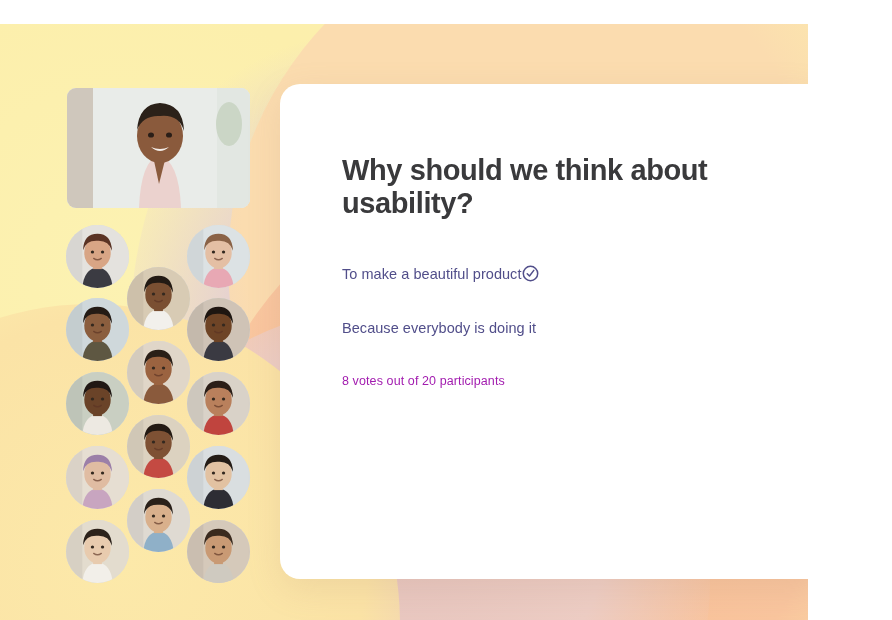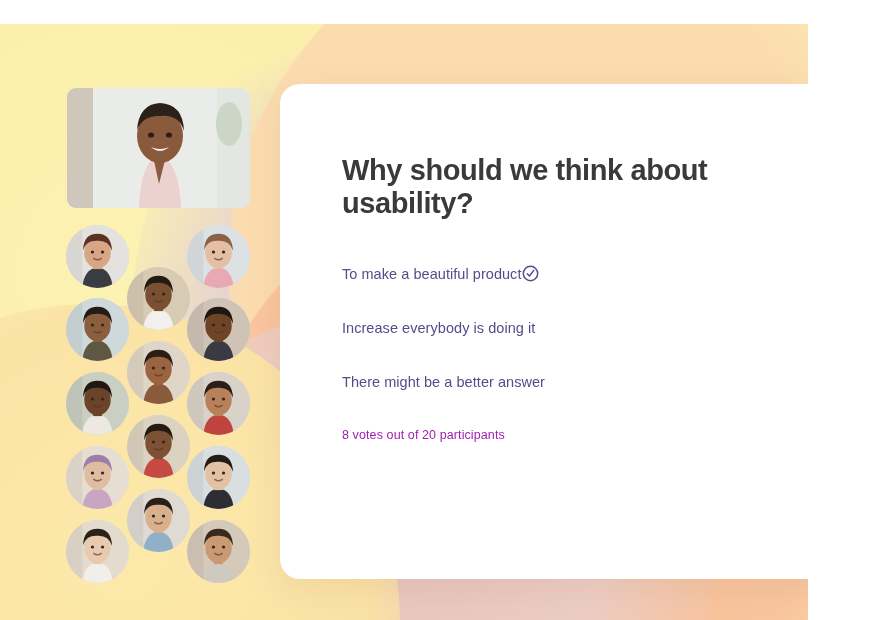--- a/index.html
+++ b/index.html
@@ -341,23 +341,20 @@
           <div class="option-row">
             <span class="option-label">To make a beautiful product</span>
             <span class="check-icon">
               <svg width="17" height="17" viewBox="0 0 17 17">
                 <circle cx="8.5" cy="8.5" r="7.2" fill="none" stroke="#514E8A" stroke-width="1.5"></circle>
                 <path d="M5.2 8.7 L7.5 11 L11.8 5.4" fill="none" stroke="#514E8A" stroke-width="1.5" stroke-linecap="round" stroke-linejoin="round"></path>
               </svg>
             </span>
           </div>
           <div class="option-row">
-            <span class="option-label">Increase everybody is doing it</span>
-          </div>
-          <div class="option-row">
-            <span class="option-label">There might be a better answer</span>
+            <span class="option-label">Because everybody is doing it</span>
           </div>
         </div>
       <div id="vote-summary">8 votes out of 20 participants</div>
     </div>
   </div>
 
 </div>
 
 </body></html>

